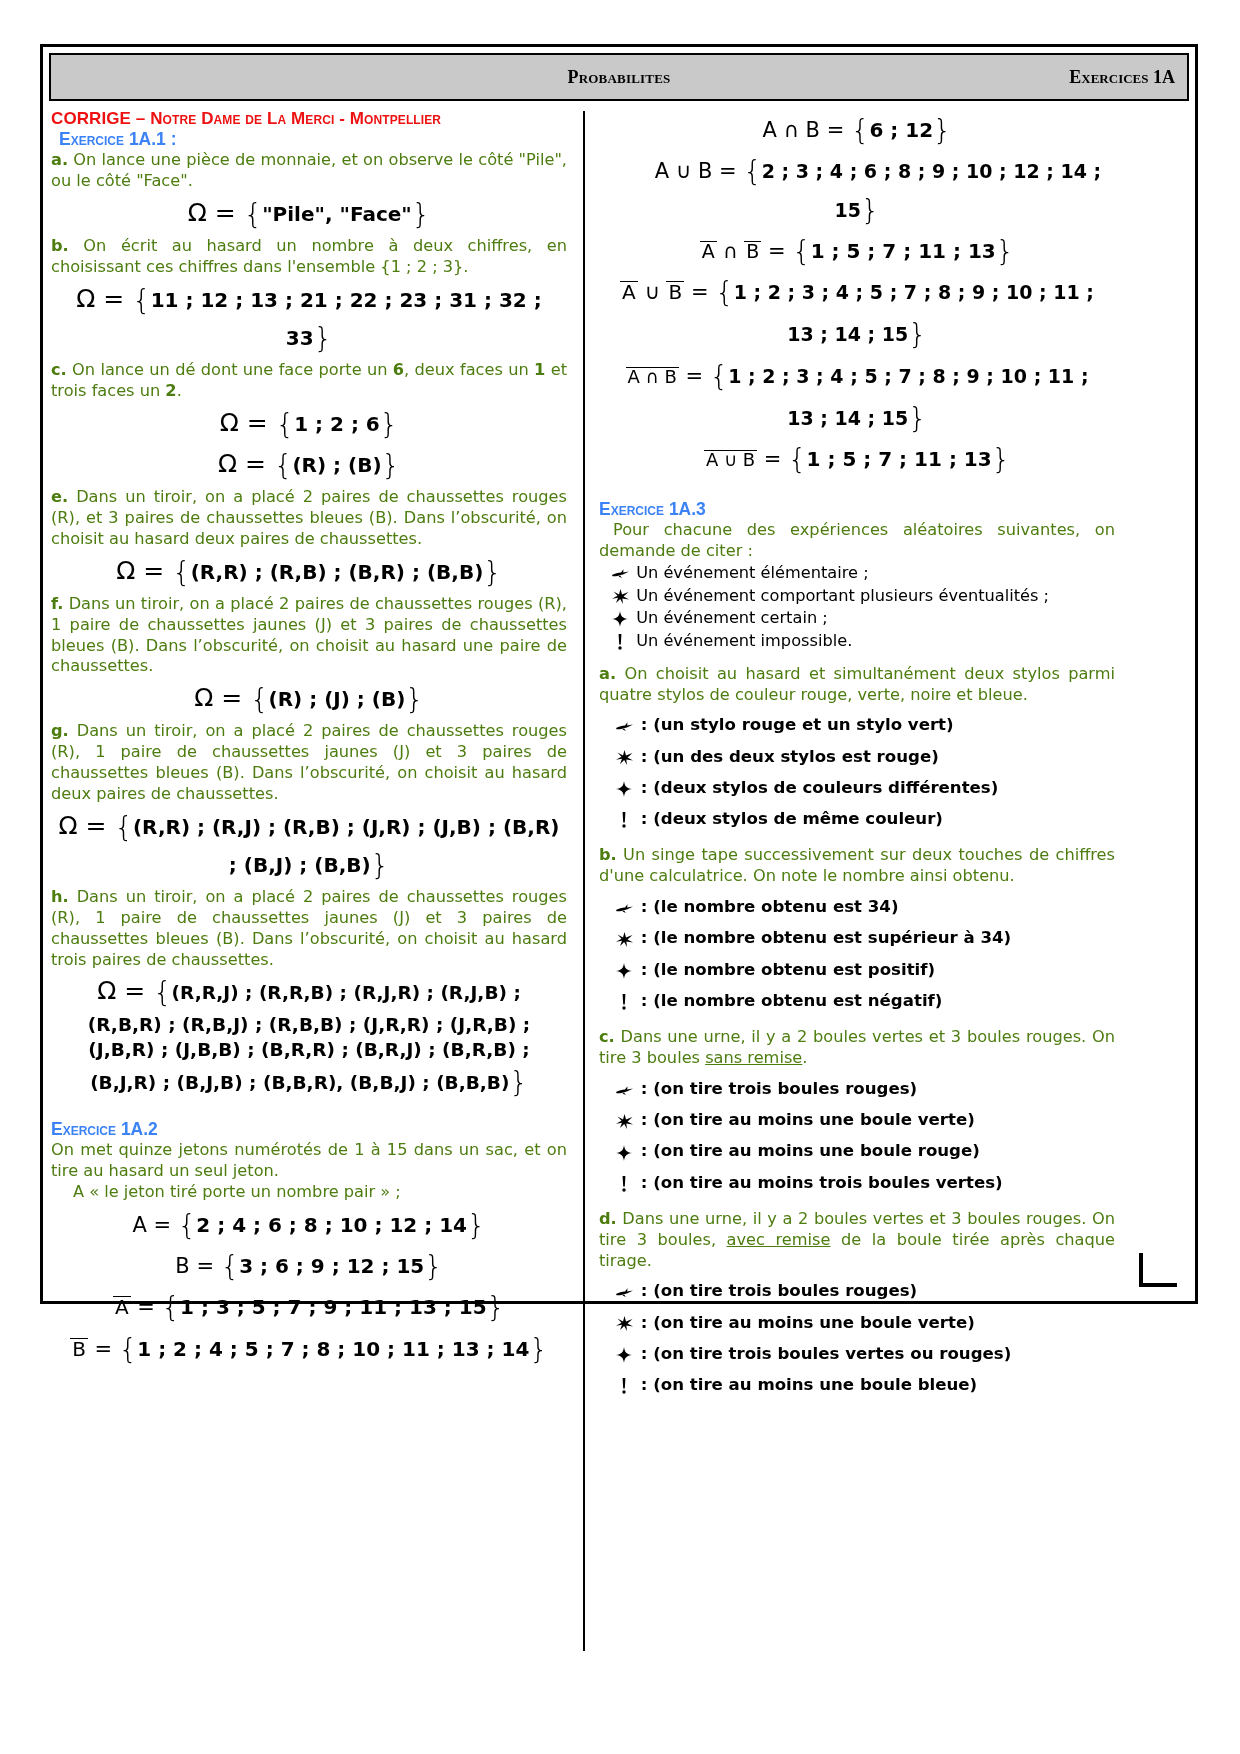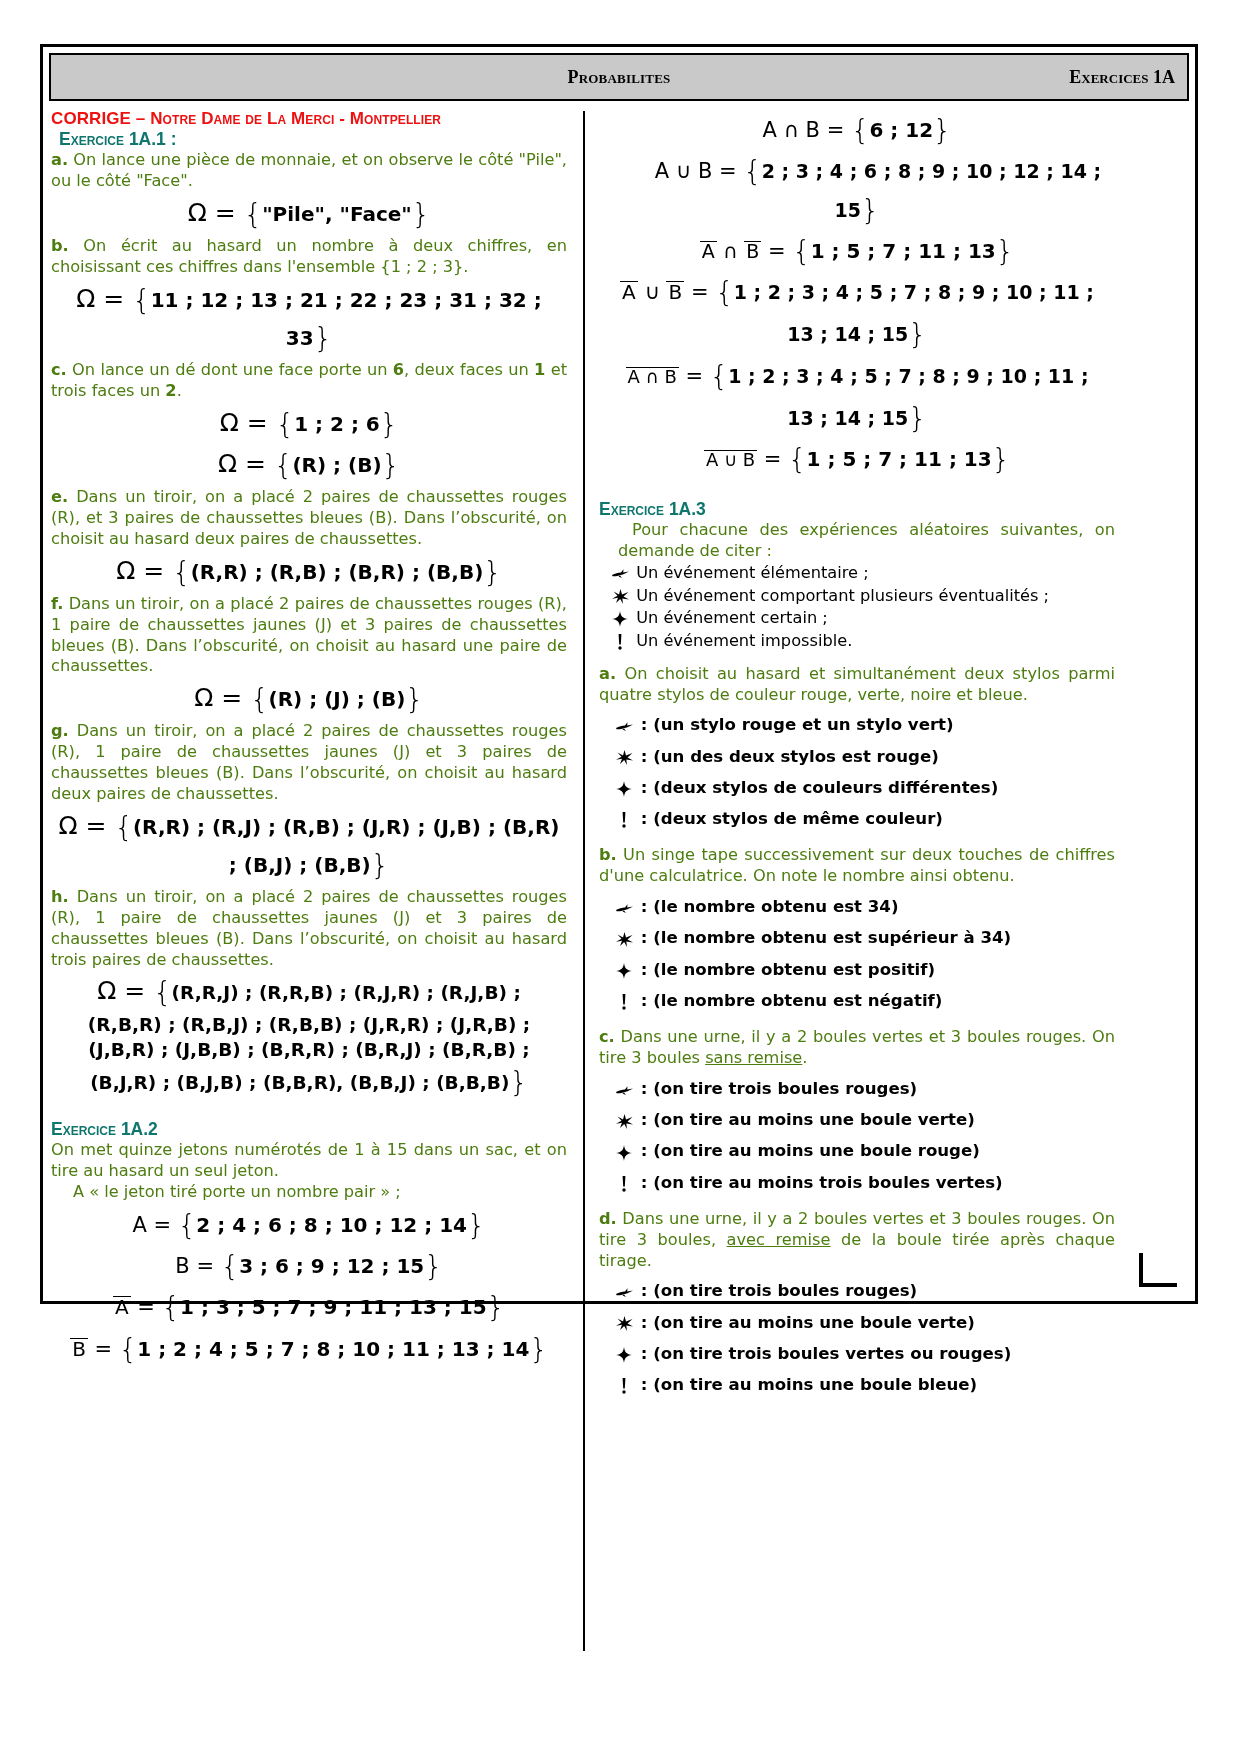--- a/index.html
+++ b/index.html
@@ -84,21 +84,21 @@
   }
   .red-title {
     color: #ee1111;
     font-weight: bold;
     font-size: 17px;
     font-variant: small-caps;
     font-family: "Liberation Sans", sans-serif;
     letter-spacing: 0.1px;
   }
   .red-head {
-    color: #0f766e;
+    color: #3b82f6;
     font-weight: bold;
     font-size: 17.5px;
     font-variant: small-caps;
     font-family: "Liberation Sans", sans-serif;
   }
   .b { font-weight: bold; }
   .math {
     text-align: center;
     font-size: 21px;
     line-height: 1.32;
@@ -240,21 +240,21 @@
       <div class="math" style="margin-bottom:0;"><span class="ovl" style="font-size:20px;">A</span><span style="font-size:21px;"> ∪ </span><span class="ovl" style="font-size:20px;">B</span><span style="font-size:21px;"> = </span><span class="br">{</span><span class="bset" style="font-size:19px;">1 ; 2 ; 3 ; 4 ; 5 ; 7 ; 8 ; 9 ; 10 ; 11 ;</span></div>
       <div class="math" style="margin-top:4px;"><span class="bset" style="font-size:19px;">13 ; 14 ; 15</span><span class="br">}</span></div>
 
       <div class="math" style="margin-bottom:0;"><span class="ovl" style="font-size:18px;">A ∩ B</span><span style="font-size:21px;"> = </span><span class="br">{</span><span class="bset" style="font-size:19px;">1 ; 2 ; 3 ; 4 ; 5 ; 7 ; 8 ; 9 ; 10 ; 11 ;</span></div>
       <div class="math" style="margin-top:4px;"><span class="bset" style="font-size:19px;">13 ; 14 ; 15</span><span class="br">}</span></div>
 
       <div class="math"><span class="ovl" style="font-size:18px;">A ∪ B</span><span style="font-size:21px;"> = </span><span class="br">{</span><span class="bset">1 ; 5 ; 7 ; 11 ; 13</span><span class="br">}</span></div>
 
       <div class="spacer16"></div>
       <div class="red-head">Exercice 1A.3</div>
-      <p class="just" style="text-indent:14px;margin-left:19px;">Pour chacune des expériences aléatoires suivantes, on demande de citer :</p>
+      <p class="just" style="text-indent:14px;">Pour chacune des expériences aléatoires suivantes, on demande de citer :</p>
 
       <div class="bullet-row">
         <span class="gl">
           <svg width="19" height="11" viewBox="0 0 19 11">
               <path d="M1 7 C4 5.5 7 5 10 4.6 L12.5 1.2 L12.2 4.4 L18 3.6 L12.5 6.2 C9 7.6 5 8.3 1.6 8.2 Z" fill="#000"></path>
               <path d="M9 7.4 L11 10 L7.5 8.4 Z" fill="#000"></path>
             </svg>
         </span>
         <span>Un événement élémentaire ;</span>
       </div>

